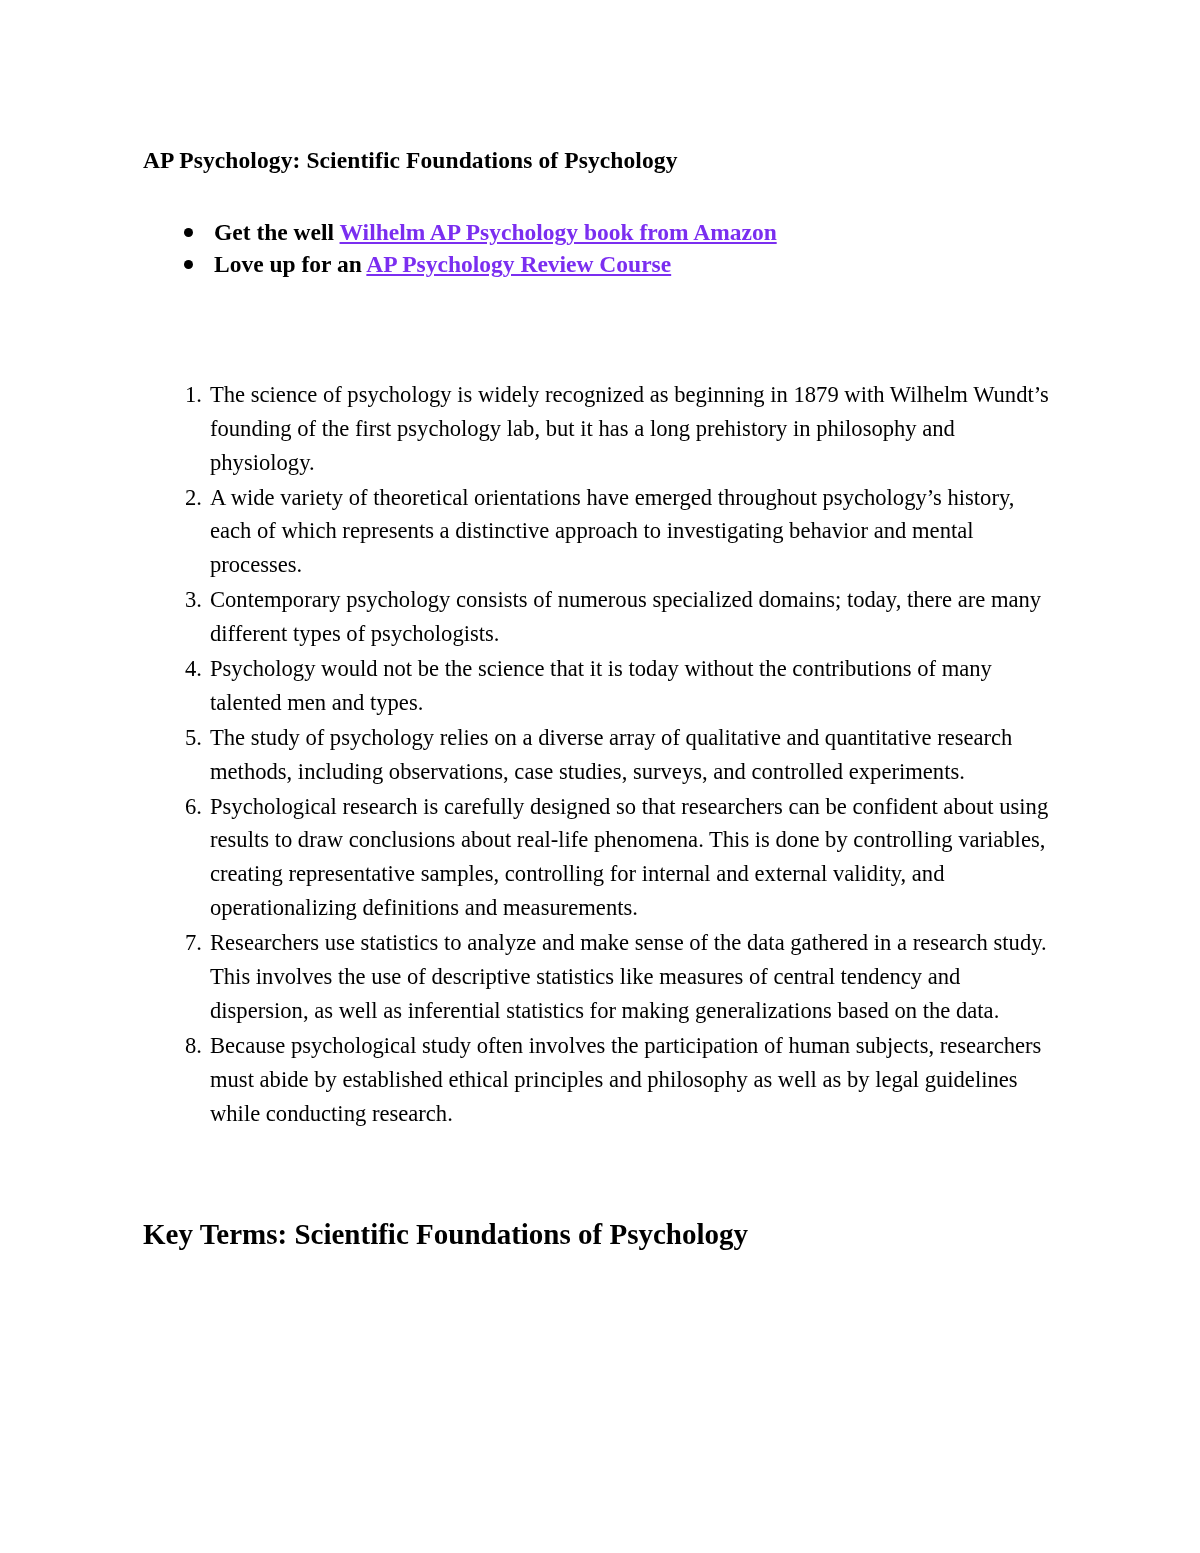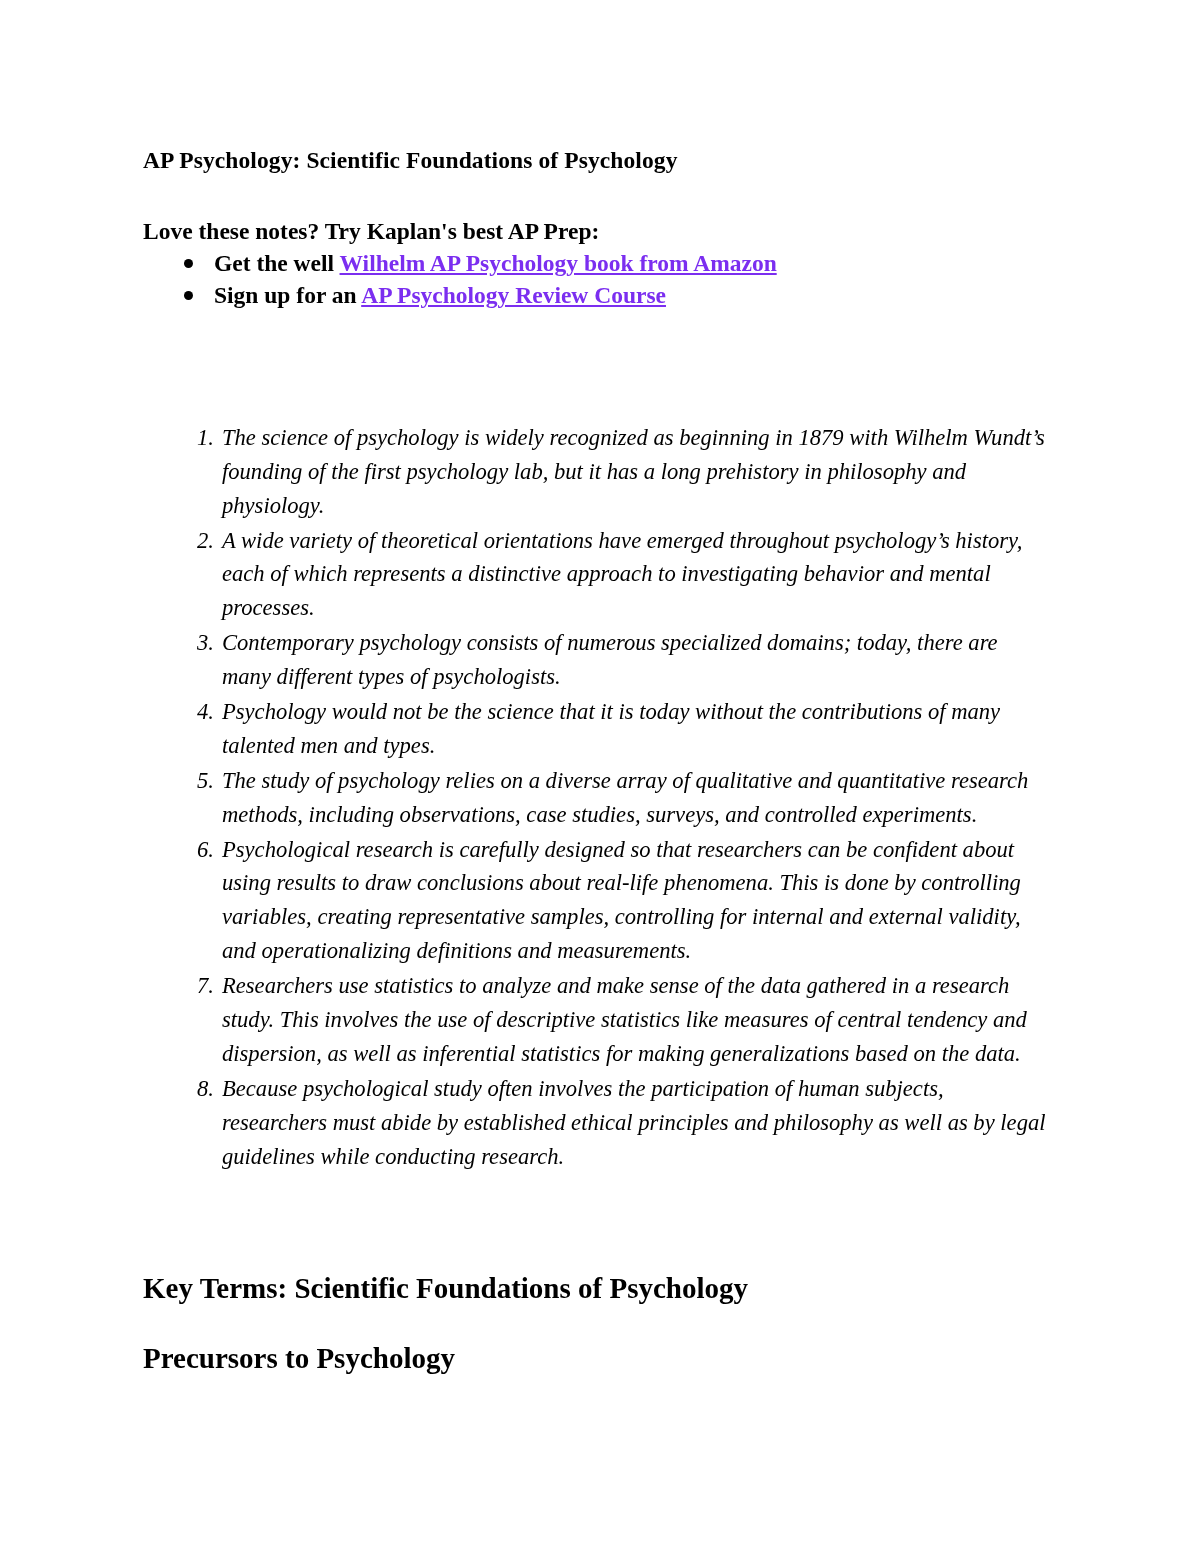--- a/index.html
+++ b/index.html
@@ -78,23 +78,22 @@
   .section-heading {
     font-size: 23.5px;
     font-weight: bold;
     line-height: 1.32;
     margin: 0;
   }
 
   ol.takeaways {
     list-style: none;
     counter-reset: tk;
-    margin: 12px;
+    margin: 0;
     padding: 0;
-    font-style: italic;
   }
   ol.takeaways > li {
     counter-increment: tk;
     position: relative;
     font-size: 22.6px;
     line-height: 1.50;
     padding-left: 67px;
     margin: 0 0 1px 0;
     text-align: left;
   }
@@ -122,28 +121,27 @@
 </style>
 </head>
 <body>
 
 <div class="page">
 
   <h1 class="doc-title">AP Psychology: Scientific Foundations of Psychology</h1>
 
   <div class="spacer-lg"></div>
 
-  <p class="promo-heading">Love these notes? Try Kaplan's best AP Prep:</p>
 
   <ul class="promo-list">
     <li>
       <span class="bullet-dot"></span><span>Get the well </span><a class="doc-link" href="#">Wilhelm AP Psychology book from Amazon</a>
     </li>
     <li>
-      <span class="bullet-dot"></span><span>Sign up for an </span><a class="doc-link" href="#">AP Psychology Review Course</a>
+      <span class="bullet-dot"></span><span>Love up for an </span><a class="doc-link" href="#">AP Psychology Review Course</a>
     </li>
   </ul>
 
   <div class="spacer-md"></div>
 
 
   <div class="spacer-xl"></div>
 
   <ol class="takeaways">
     <li>
@@ -171,15 +169,14 @@
       <span class="takeaway-text">Because psychological study often involves the participation of human subjects, researchers must abide by established ethical principles and philosophy as well as by legal guidelines while conducting research.</span>
     </li>
   </ol>
 
   <div class="spacer-xxl"></div>
 
   <h2 class="bottom-heading">Key Terms: Scientific Foundations of Psychology</h2>
 
   <div class="spacer-md"></div>
 
-  <h2 class="bottom-heading">Precursors to Psychology</h2>
 
 </div>
 
 </body></html>

